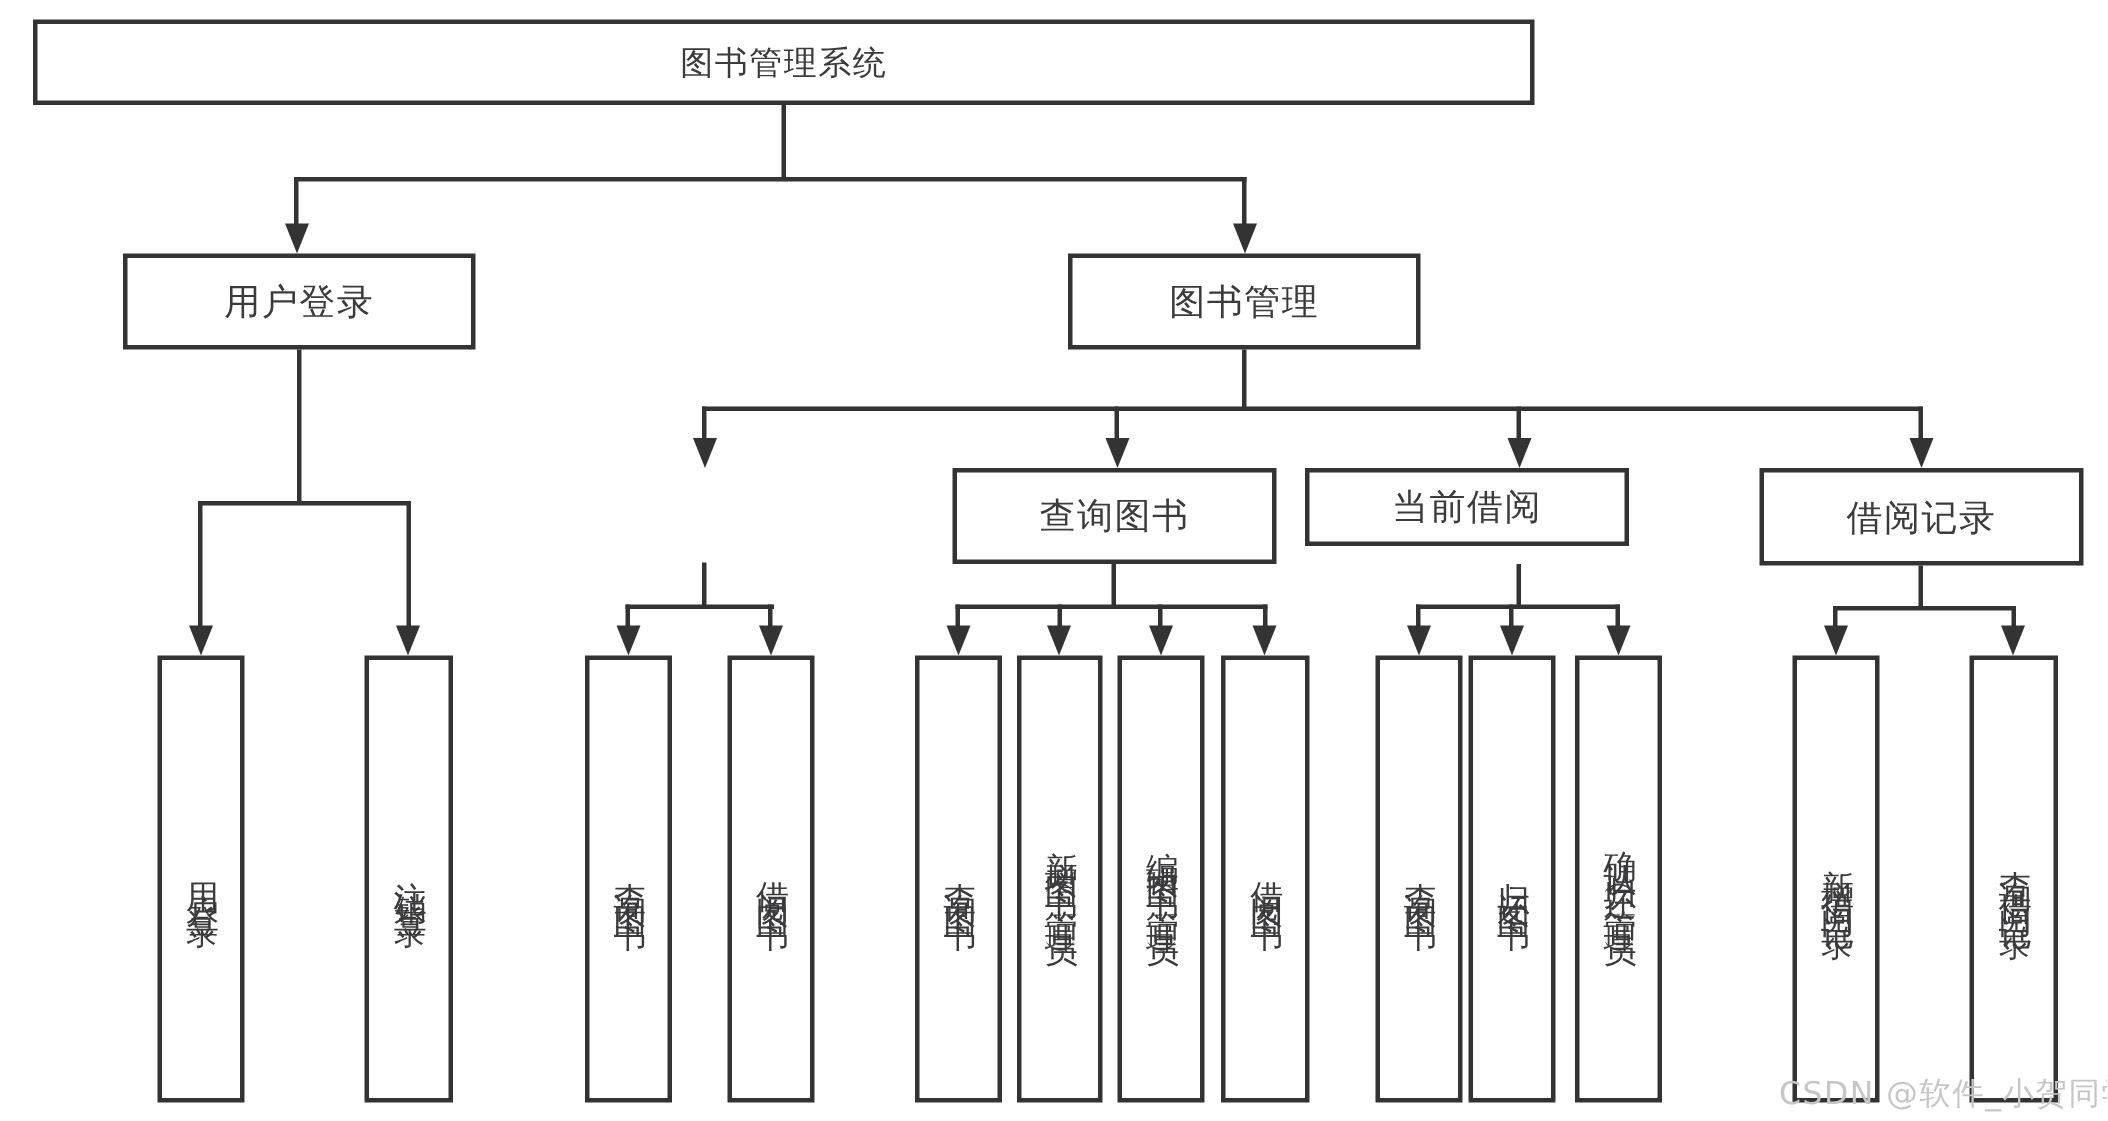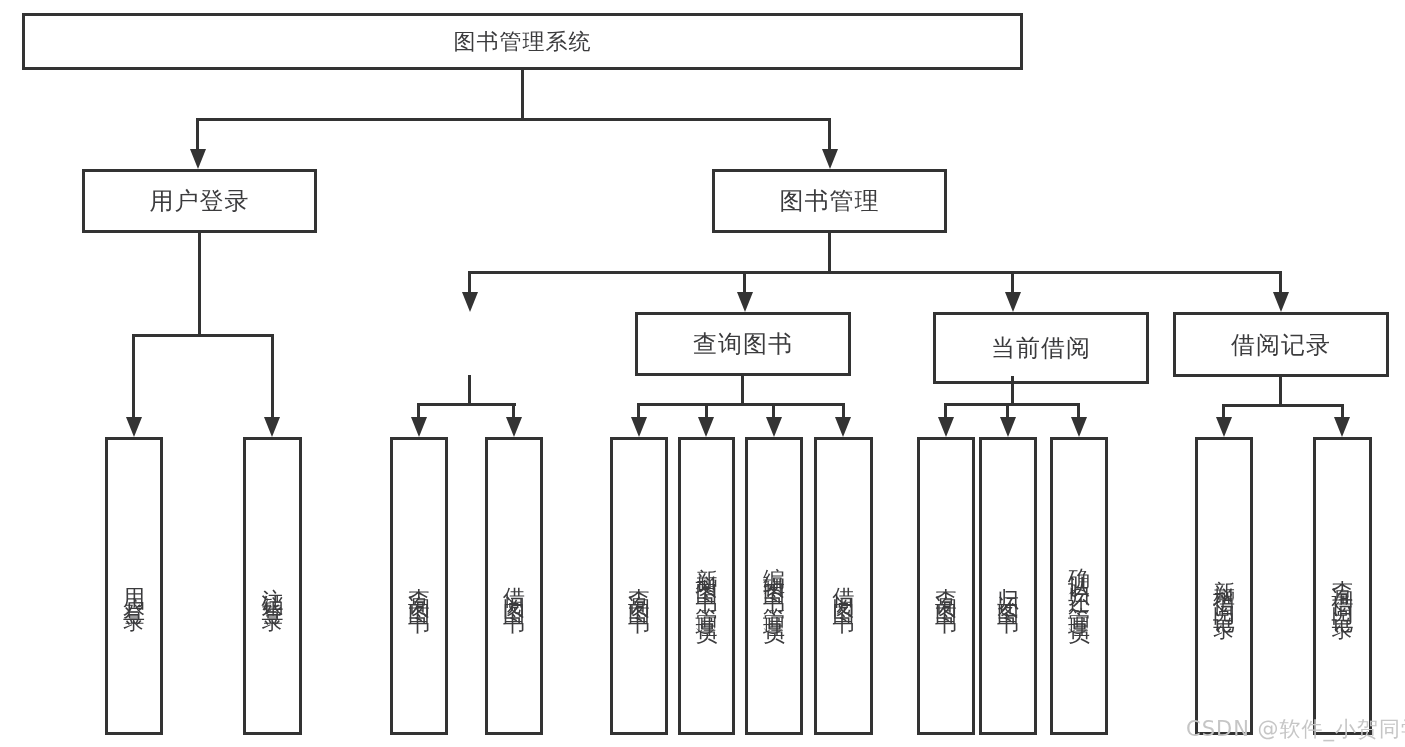--- a/index.html
+++ b/index.html
@@ -68,21 +68,21 @@
   <div class="box node" style="left:82px;top:169px;width:235px;height:64px">
     <span>用户登录</span>
   </div>
   <div class="box node" style="left:712px;top:169px;width:235px;height:64px">
     <span>图书管理</span>
   </div>
 
   <div class="box node" style="left:635px;top:312px;width:216px;height:64px">
     <span>查询图书</span>
   </div>
-  <div class="box node" style="left:933px;top:312px;width:216px;height:72px">
+  <div class="box node" style="left:870px;top:312px;width:216px;height:52px">
     <span>当前借阅</span>
   </div>
   <div class="box node" style="left:1173px;top:312px;width:216px;height:65px">
     <span>借阅记录</span>
   </div>
 
   <div class="box leaf" style="left:105px;top:437px;width:58px;height:298px">
     <span class="vtext">用户登录</span>
   </div>
   <div class="box leaf" style="left:243px;top:437px;width:59px;height:298px">

